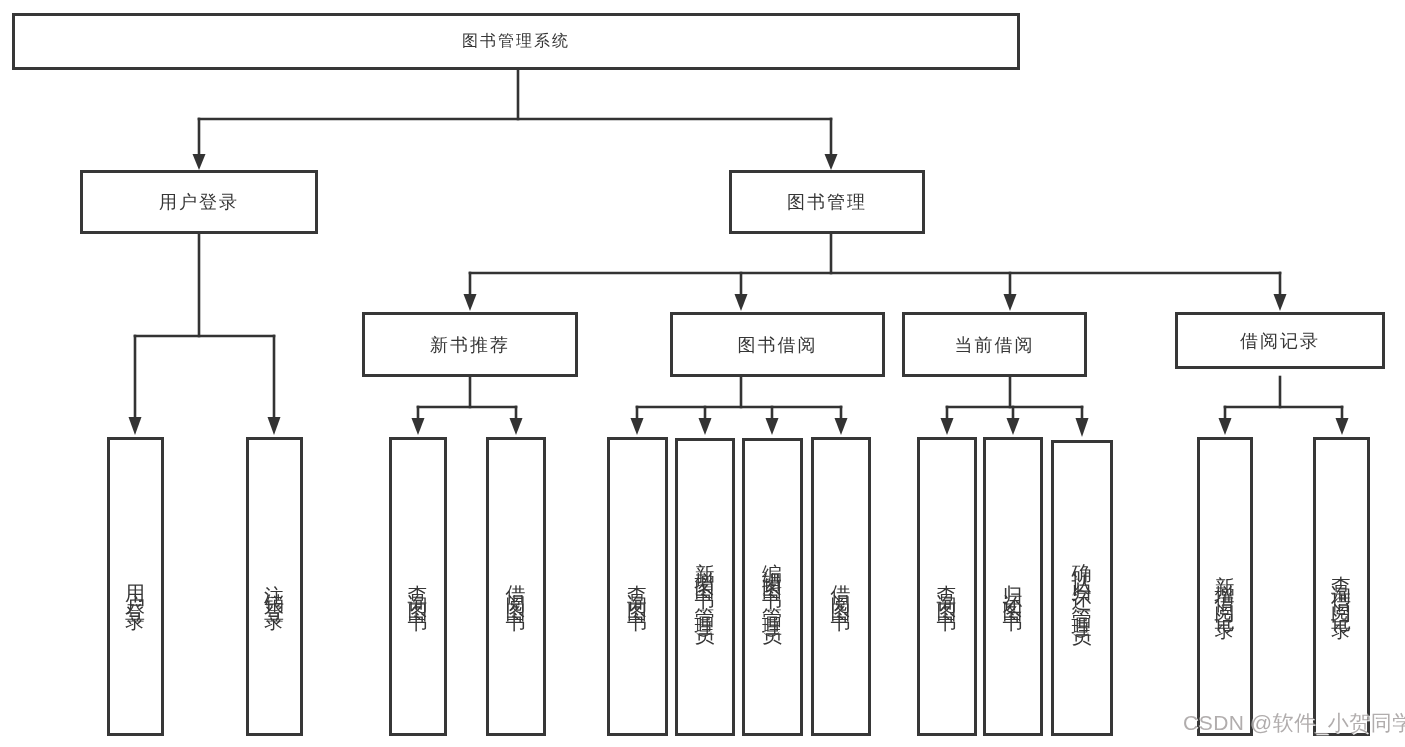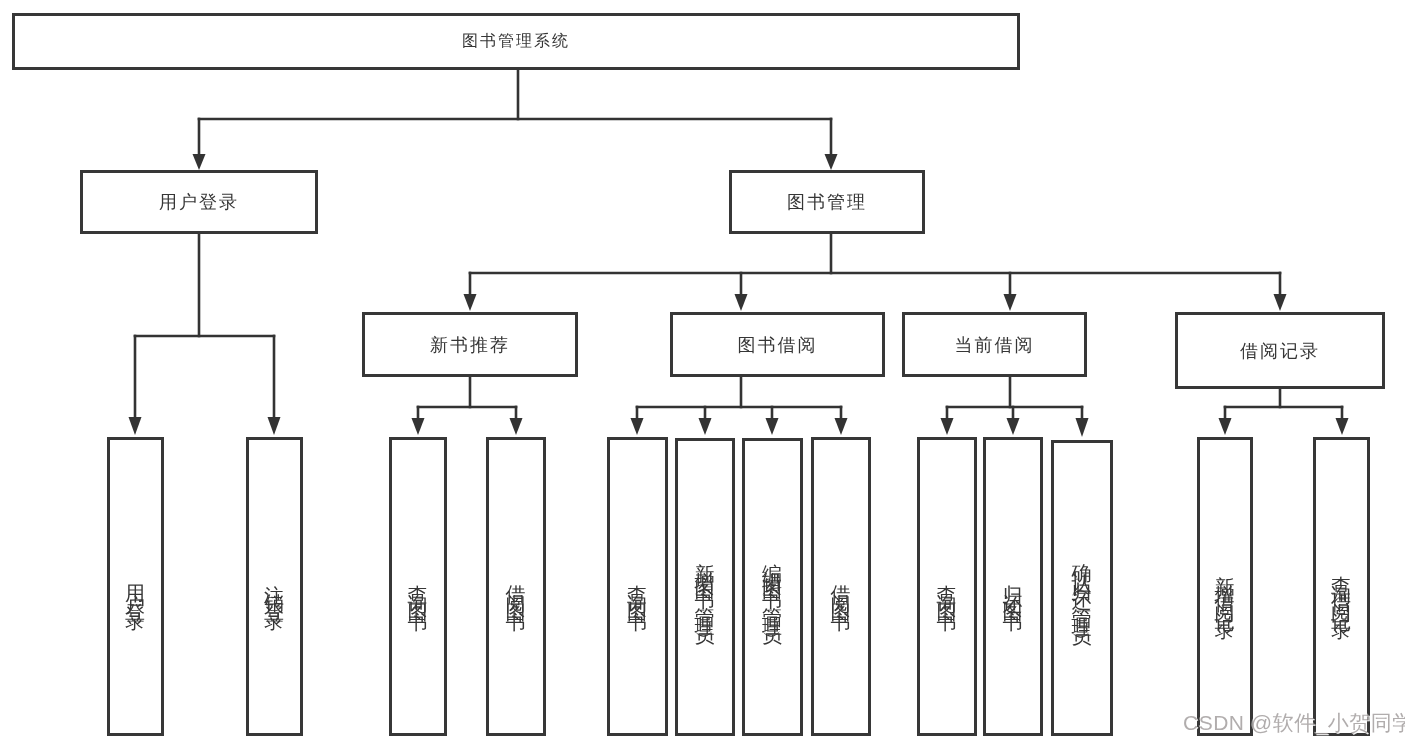--- a/index.html
+++ b/index.html
@@ -163,21 +163,21 @@
 
   <div class="box h-box" style="left:362px; top:312px; width:216px; height:65px;">
     <span>新书推荐</span>
   </div>
   <div class="box h-box" style="left:634px; top:312px; width:215px; height:65px;margin-left:36px;">
     <span>图书借阅</span>
   </div>
   <div class="box h-box" style="left:902px; top:312px; width:185px; height:65px;">
     <span>当前借阅</span>
   </div>
-  <div class="box h-box" style="left:1175px; top:312px; width:210px; height:77px;font-family:Liberation Mono, monospace;">
+  <div class="box h-box" style="left:1175px; top:312px; width:210px; height:57px;font-family:Liberation Mono, monospace;">
     <span>借阅记录</span>
   </div>
 
   <div class="box v-box" style="left:107px; top:437px; width:57px; height:299px;">
     <span>用户登录</span>
   </div>
   <div class="box v-box" style="left:246px; top:437px; width:57px; height:299px;">
     <span>注销登录</span>
   </div>
 

